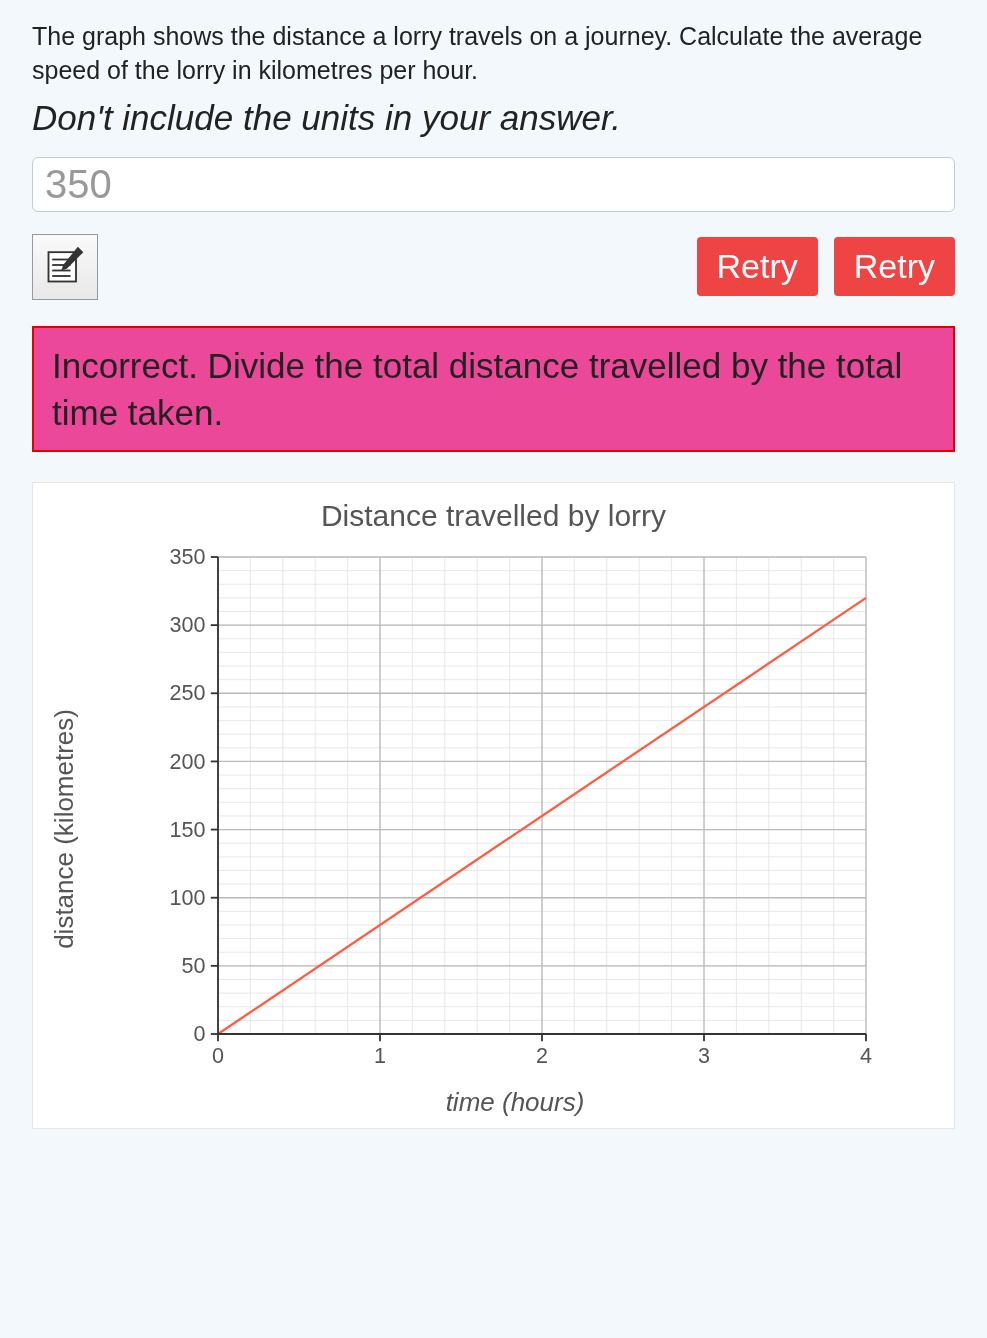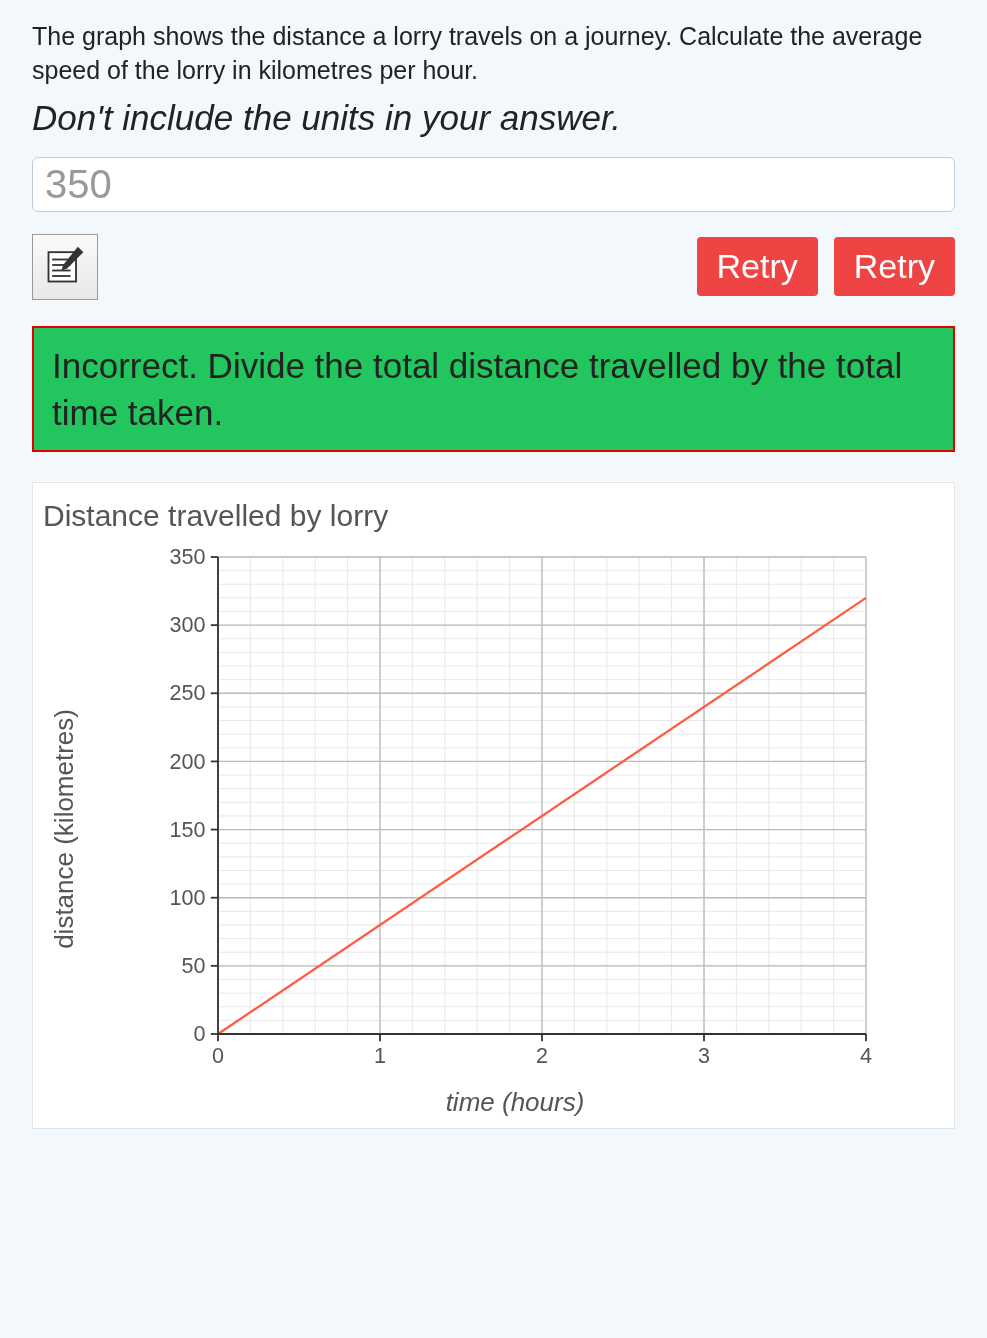--- a/index.html
+++ b/index.html
@@ -56,29 +56,29 @@
       border: none;
       border-radius: 4px;
       cursor: pointer;
     }
     .feedback {
       border: 2px solid #e60000;
       padding: 14px 18px;
       font-size: 35px;
       line-height: 1.35;
       margin-bottom: 30px;
-      background: #22c55e;
+      background: #ec4899;
     }
     .chart-container {
       background: #fff;
       border: 1px solid #e5e5e5;
       padding: 16px 10px 10px 10px;
     }
     .chart-title {
-      text-align: left;
+      text-align: center;
       font-size: 30px;
       color: #555;
       margin-bottom: 6px;
     }
     .chart-wrap {
       display: flex;
       align-items: center;
     }
     .ylabel {
       writing-mode: vertical-rl;

